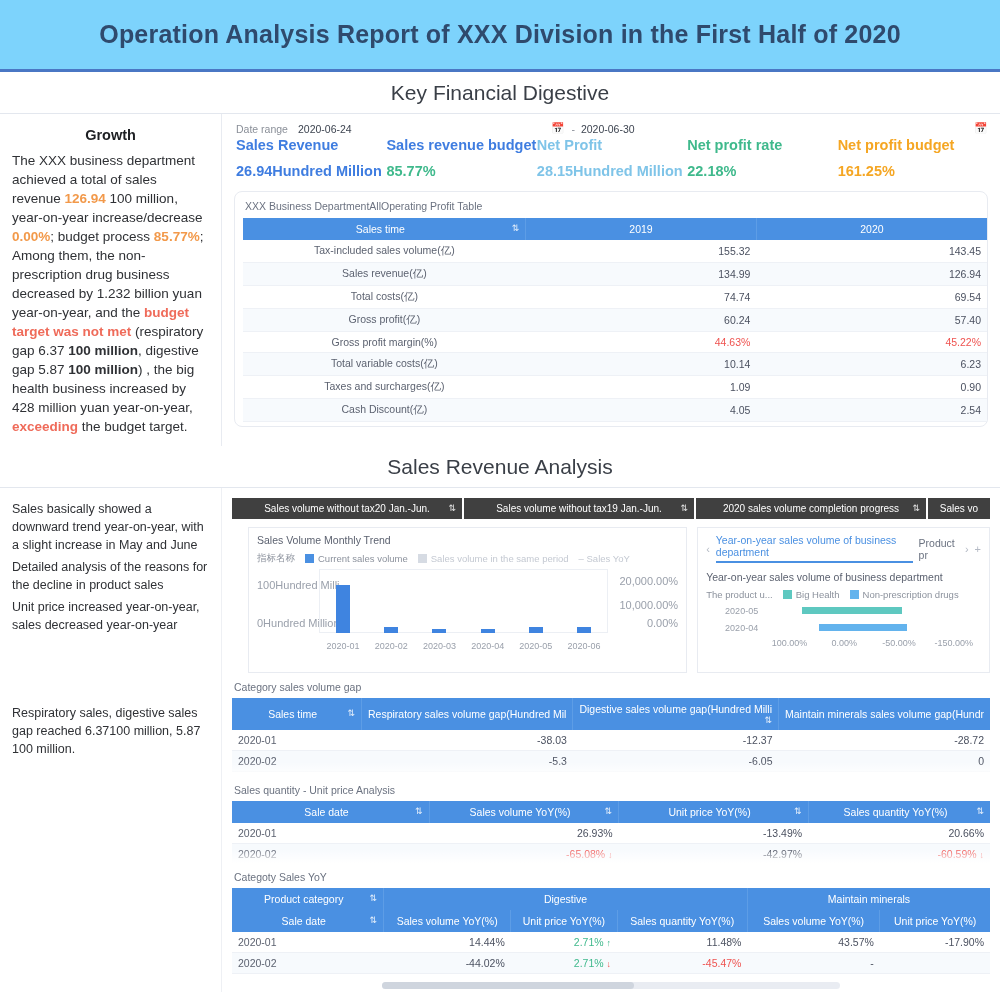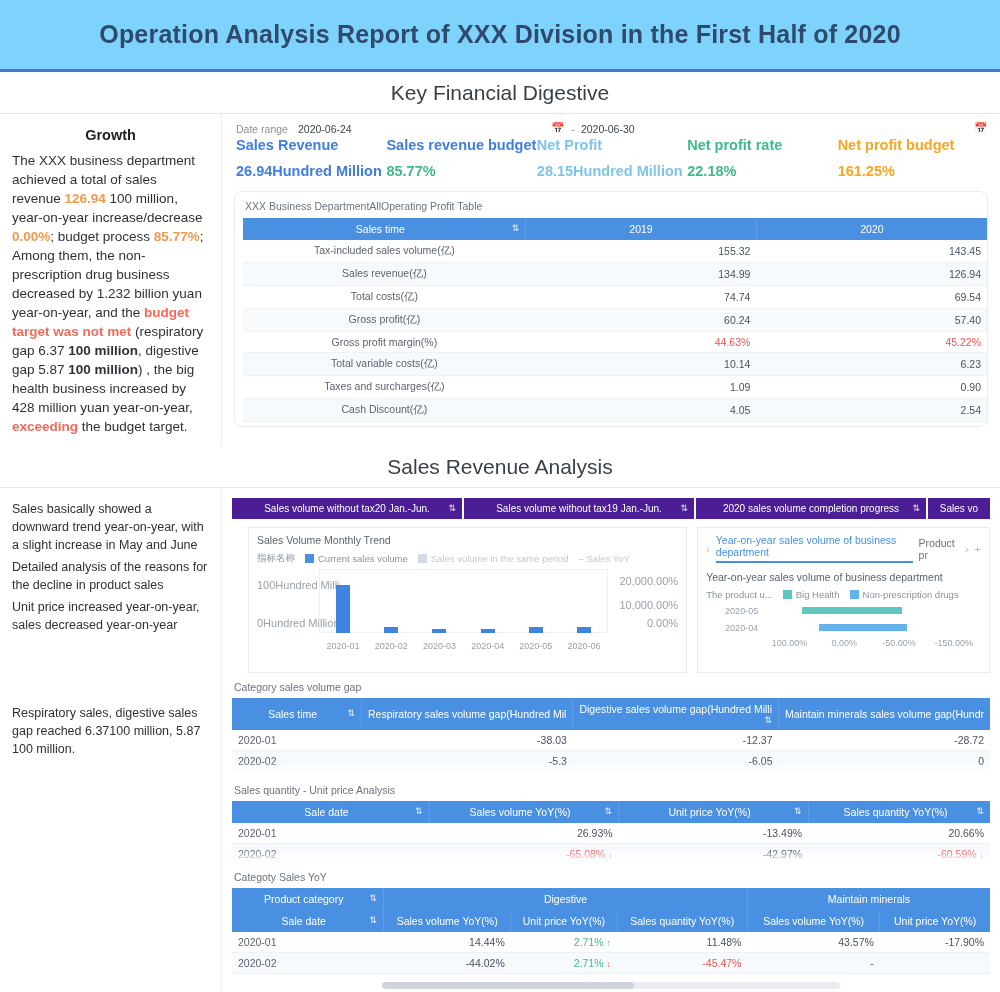--- a/index.html
+++ b/index.html
@@ -93,21 +93,21 @@
   .sra-left {
     width: 222px; flex:0 0 222px; padding: 12px 12px;
     font-size: 12.5px; line-height: 18px; color:#2f3135;
     border-right:1px solid #eef0f4;
   }
   .sra-left p { margin: 0 0 4px 0; }
   .sra-right { flex:1 1 auto; padding: 6px 8px; }
 
   .tab-strip { display:flex; gap:2px; margin: 4px 2px 8px 2px; }
   .tab-strip .tab {
-    flex:1 1 0; background:#4c1d95; color:#fff; font-size:10px;
+    flex:1 1 0; background:#404040; color:#fff; font-size:10px;
     padding: 5px 6px; text-align:center; position:relative; white-space:nowrap;
     overflow:hidden; text-overflow:ellipsis;
   }
   .tab .sorticon { position:absolute; right:6px; top:5px; }
 
   .chart-row { display:flex; gap:10px; margin: 0 2px 8px 18px; }
   .chart-box {
     flex: 1 1 60%; border:1px solid #e8ebf1; background:#fff; padding:6px 8px;
   }
   .chart-box.right { flex: 1 1 40%; }

